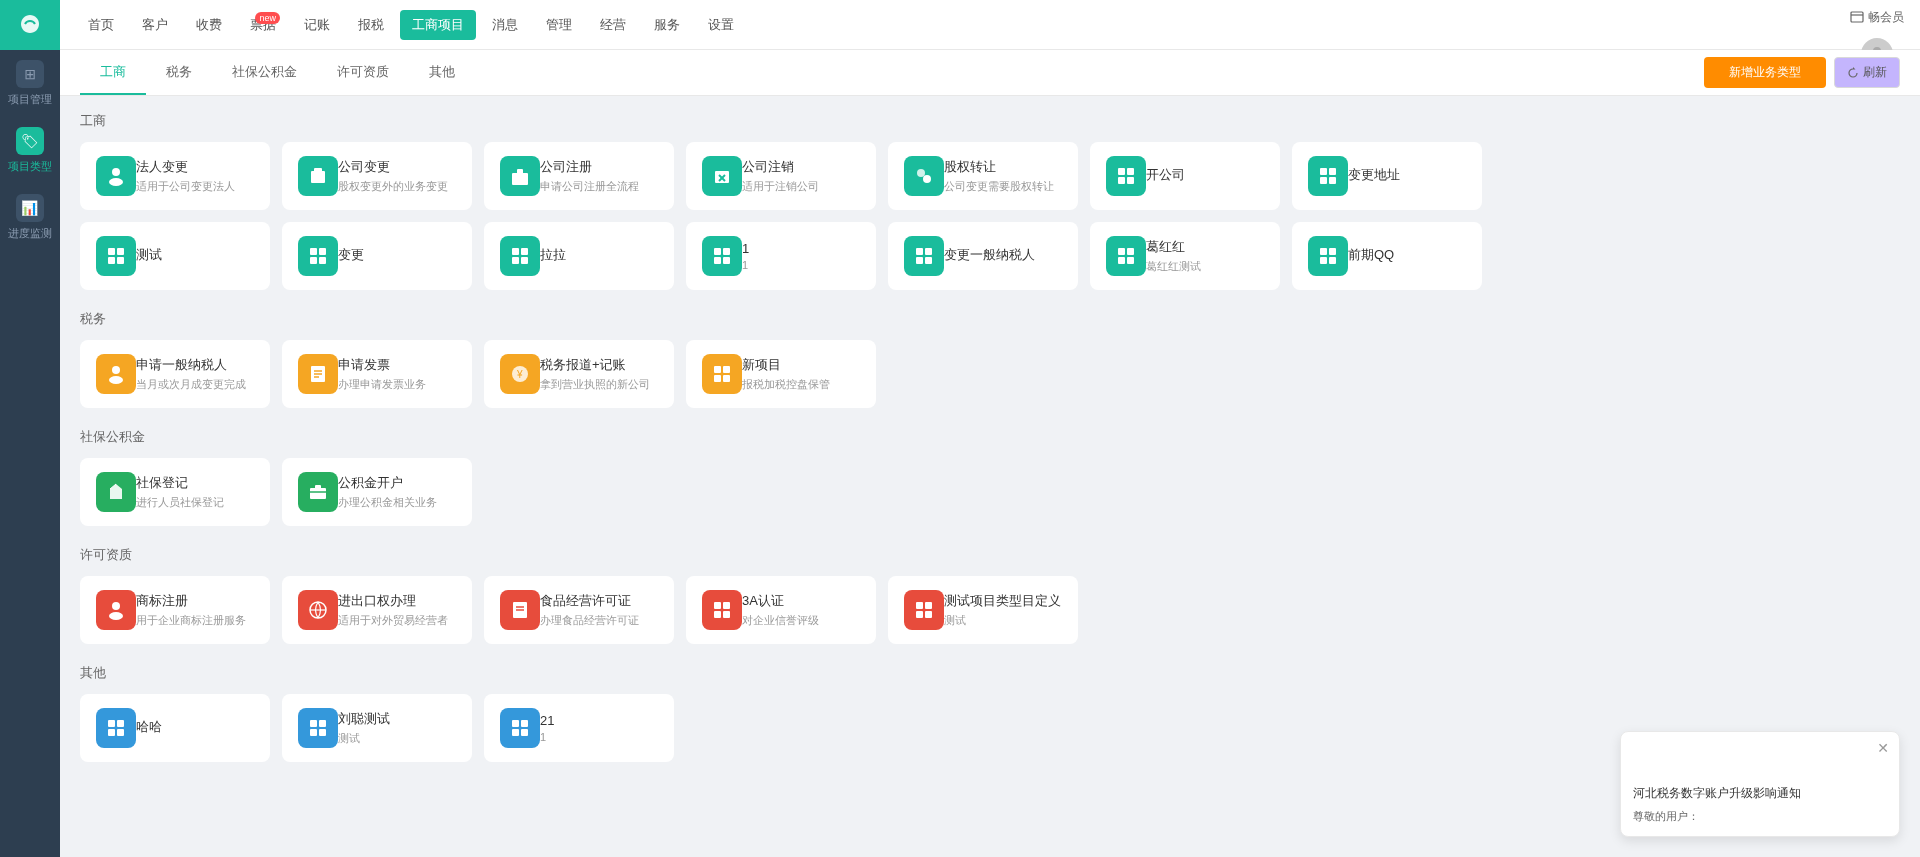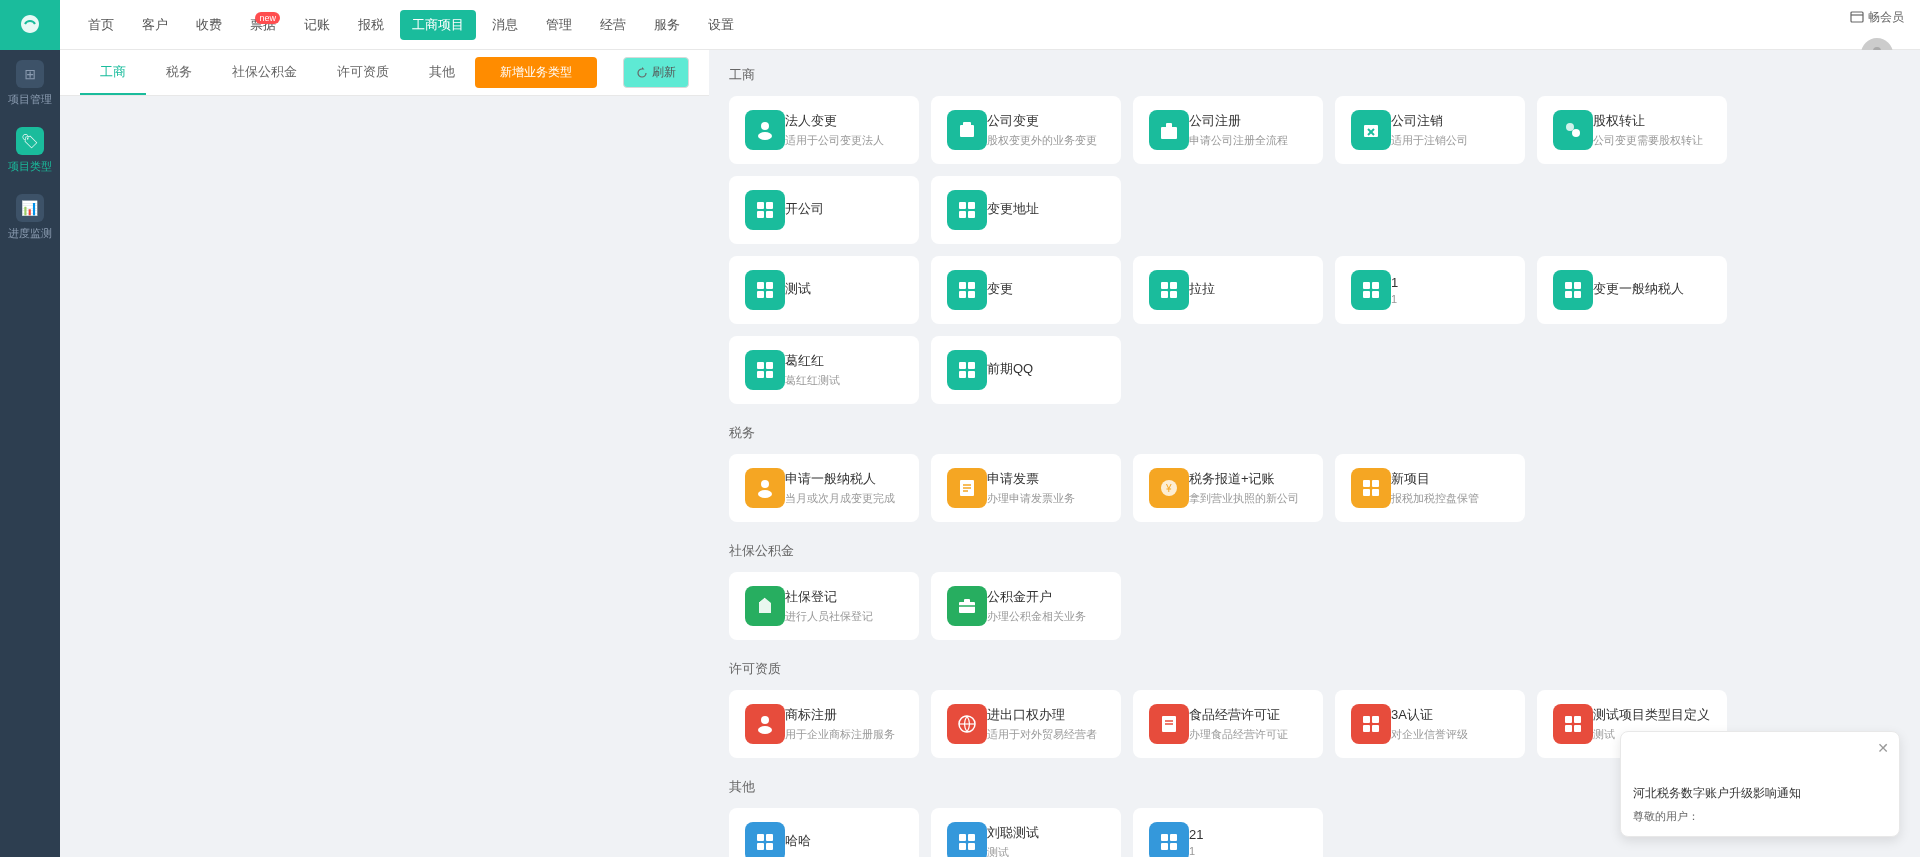--- a/index.html
+++ b/index.html
@@ -121,21 +121,21 @@
       justify-content: center;
       color: #fff;
       font-size: 14px;
       cursor: pointer;
     }
 
     
     .content-area {
       flex: 1;
       display: flex;
-      flex-direction: row;
+      flex-direction: column;
       overflow: hidden;
     }
 
     
     .tab-bar {
       background: #fff;
       display: flex;
       align-items: center;
       padding: 0 20px;
       border-bottom: 1px solid #e8e8e8;
@@ -165,31 +165,30 @@
       background: #ff8c00;
       color: #fff;
       border: none;
       padding: 6px 25px;
       border-radius: 4px;
       cursor: pointer;
       font-size: 12px;
       white-space: nowrap;
     }
     .btn-refresh {
-      background: #5eead4;
+      background: #c4b5fd;
       color: #555;
       border: 1px solid #d9d9d9;
       padding: 6px 12px;
       border-radius: 4px;
       cursor: pointer;
       font-size: 12px;
       display: flex;
       align-items: center;
       gap: 4px;
-      margin-left: 18px;
     }
 
     
     .main-content {
       flex: 1;
       overflow-y: auto;
       padding: 16px 20px;
       background: #f0f2f5;
     }
 

